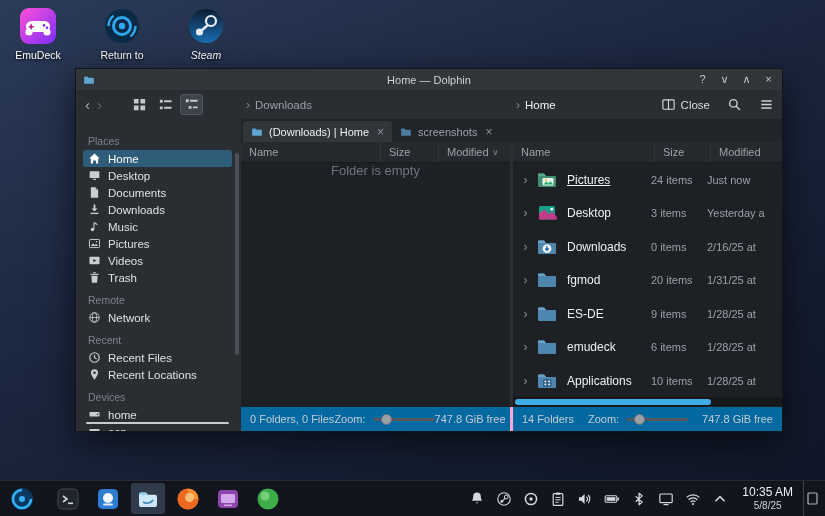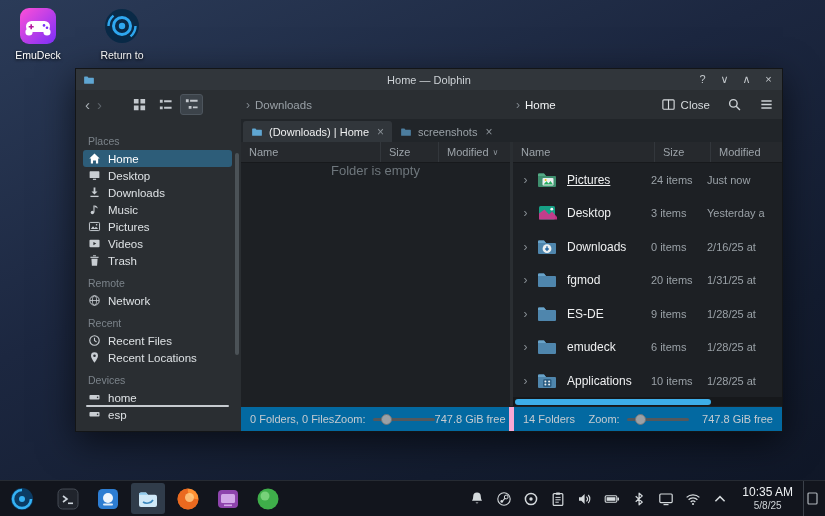--- a/index.html
+++ b/index.html
@@ -80,21 +80,21 @@
 .fic svg{width:22px;height:22px;display:block}
 .fname{flex:1;color:#eff0f1;overflow:hidden}
 .fname.und{text-decoration:underline}
 .fsize{width:56px;flex:none;color:#9aa1a7;font-size:11px}
 .fmod{width:72px;flex:none;color:#9aa1a7;font-size:11px;overflow:hidden}
 .hscroll{height:9px;flex:none;background:#16181b;display:flex;align-items:center;padding:1px 2px}
 .hthumb{width:74%;height:6px;background:#3daee9;border-radius:3px}
 
 .statusbar{height:25px;flex:none;display:flex;background:#0369a1;border-top:1px solid #1e2124;font-size:11px;color:#c6cbd0}
 .status-sec{flex:1;display:flex;align-items:center;justify-content:space-between;padding:0 9px;min-width:0;white-space:nowrap}
-.status-sec.right{border-left:5px solid #f9a8d4}
+.status-sec.right{border-left:3px solid #f9a8d4}
 .zoomgrp{display:flex;align-items:center;gap:7px}
 .slider{position:relative;width:62px;height:11px}
 .slider .track{position:absolute;top:4px;left:0;right:0;height:3px;background:#54585c;border-radius:2px}
 .slider .knob{position:absolute;top:0;left:8px;width:11px;height:11px;border-radius:50%;background:#9ba1a6;border:1px solid #70767b}
 
 
 .taskbar{position:absolute;left:0;bottom:0;width:825px;height:36px;background:#12151d;border-top:1px solid #262b33;
   display:flex;align-items:center;padding:0 5px}
 .tb-app{width:34px;height:31px;display:flex;align-items:center;justify-content:center;border-radius:3px;flex:none}
 .tb-app.active{background:rgba(125,160,195,.28)}
@@ -134,20 +134,35 @@
     </div>
     <div class="desk-icon">
       <svg class="di" viewBox="0 0 40 40">
         <circle cx="20" cy="20" r="17" fill="#0a2a47"></circle>
         <circle cx="20" cy="20" r="8.5" fill="none" stroke="#2fa8f0" stroke-width="3"></circle>
         <circle cx="20" cy="20" r="3.2" fill="#2fa8f0"></circle>
         <path d="M6.5 20a13.5 13.5 0 0 1 5-10.4M33.5 20a13.5 13.5 0 0 1-5 10.4" fill="none" stroke="#2fa8f0" stroke-width="2.4"></path>
       </svg>
       <span class="lbl">Return to</span>
     </div>
+    <div class="desk-icon">
+      <svg class="di" viewBox="0 0 40 40">
+        <defs>
+            <linearGradient id="gSt" x1="0" y1="0" x2="0" y2="1">
+          <stop offset="0" stop-color="#0d1d33"></stop>
+              <stop offset="1" stop-color="#1a6fb5"></stop>
+            </linearGradient>
+          </defs>
+        <circle cx="20" cy="20" r="17" fill="url(#gSt)"></circle>
+        <circle cx="25" cy="15" r="5" fill="none" stroke="#e8eef4" stroke-width="2.2"></circle>
+        <circle cx="13.5" cy="26" r="3.6" fill="#e8eef4"></circle>
+        <path d="M16.2 24l5.2-4.6" stroke="#e8eef4" stroke-width="2.4"></path>
+      </svg>
+      <span class="lbl it">Steam</span>
+    </div>
   </div>
 
   <div class="window">
 
     <div class="titlebar">
       <span class="tb-ico">
         <svg viewBox="0 0 16 16">
             <path d="M1.5 4.2a.8.8 0 0 1 .8-.8h3.6l1.4 1.7h6.4a.8.8 0 0 1 .8.8v6.4a.8.8 0 0 1-.8.8H2.3a.8.8 0 0 1-.8-.8z" fill="#5fa6d2"></path>
           </svg>
       </span>
@@ -222,20 +237,27 @@
                 <path d="M8 1.8 14.4 8h-1.9v6H9.8v-3.6H6.2V14H3.5V8H1.6z"></path>
               </svg>
             <span>Home</span>
           </div>
           <div class="sb-item">
             <svg class="si" viewBox="0 0 16 16" fill="currentColor">
                 <rect x="2" y="2.8" width="12" height="8.4" rx=".8"></rect>
                 <path d="M6 12h4v1.4H6z"></path>
               </svg>
             <span>Desktop</span>
+          </div>
+          <div class="sb-item">
+            <svg class="si" viewBox="0 0 16 16" fill="currentColor">
+                <path d="M3.5 1.5h6l3 3V14.5h-9z"></path>
+                <path d="M9.5 1.5l3 3h-3z" fill="#2a2e32" opacity=".55"></path>
+              </svg>
+            <span>Documents</span>
           </div>
           <div class="sb-item">
             <svg class="si" viewBox="0 0 16 16" fill="currentColor">
                 <path d="M6.9 1.8h2.2v5h2.6L8 10.6 4.3 6.8h2.6z"></path>
                 <path d="M3 12h10v1.6H3z"></path>
               </svg>
             <span>Downloads</span>
           </div>
           <div class="sb-item">
             <svg class="si" viewBox="0 0 16 16" fill="currentColor">

